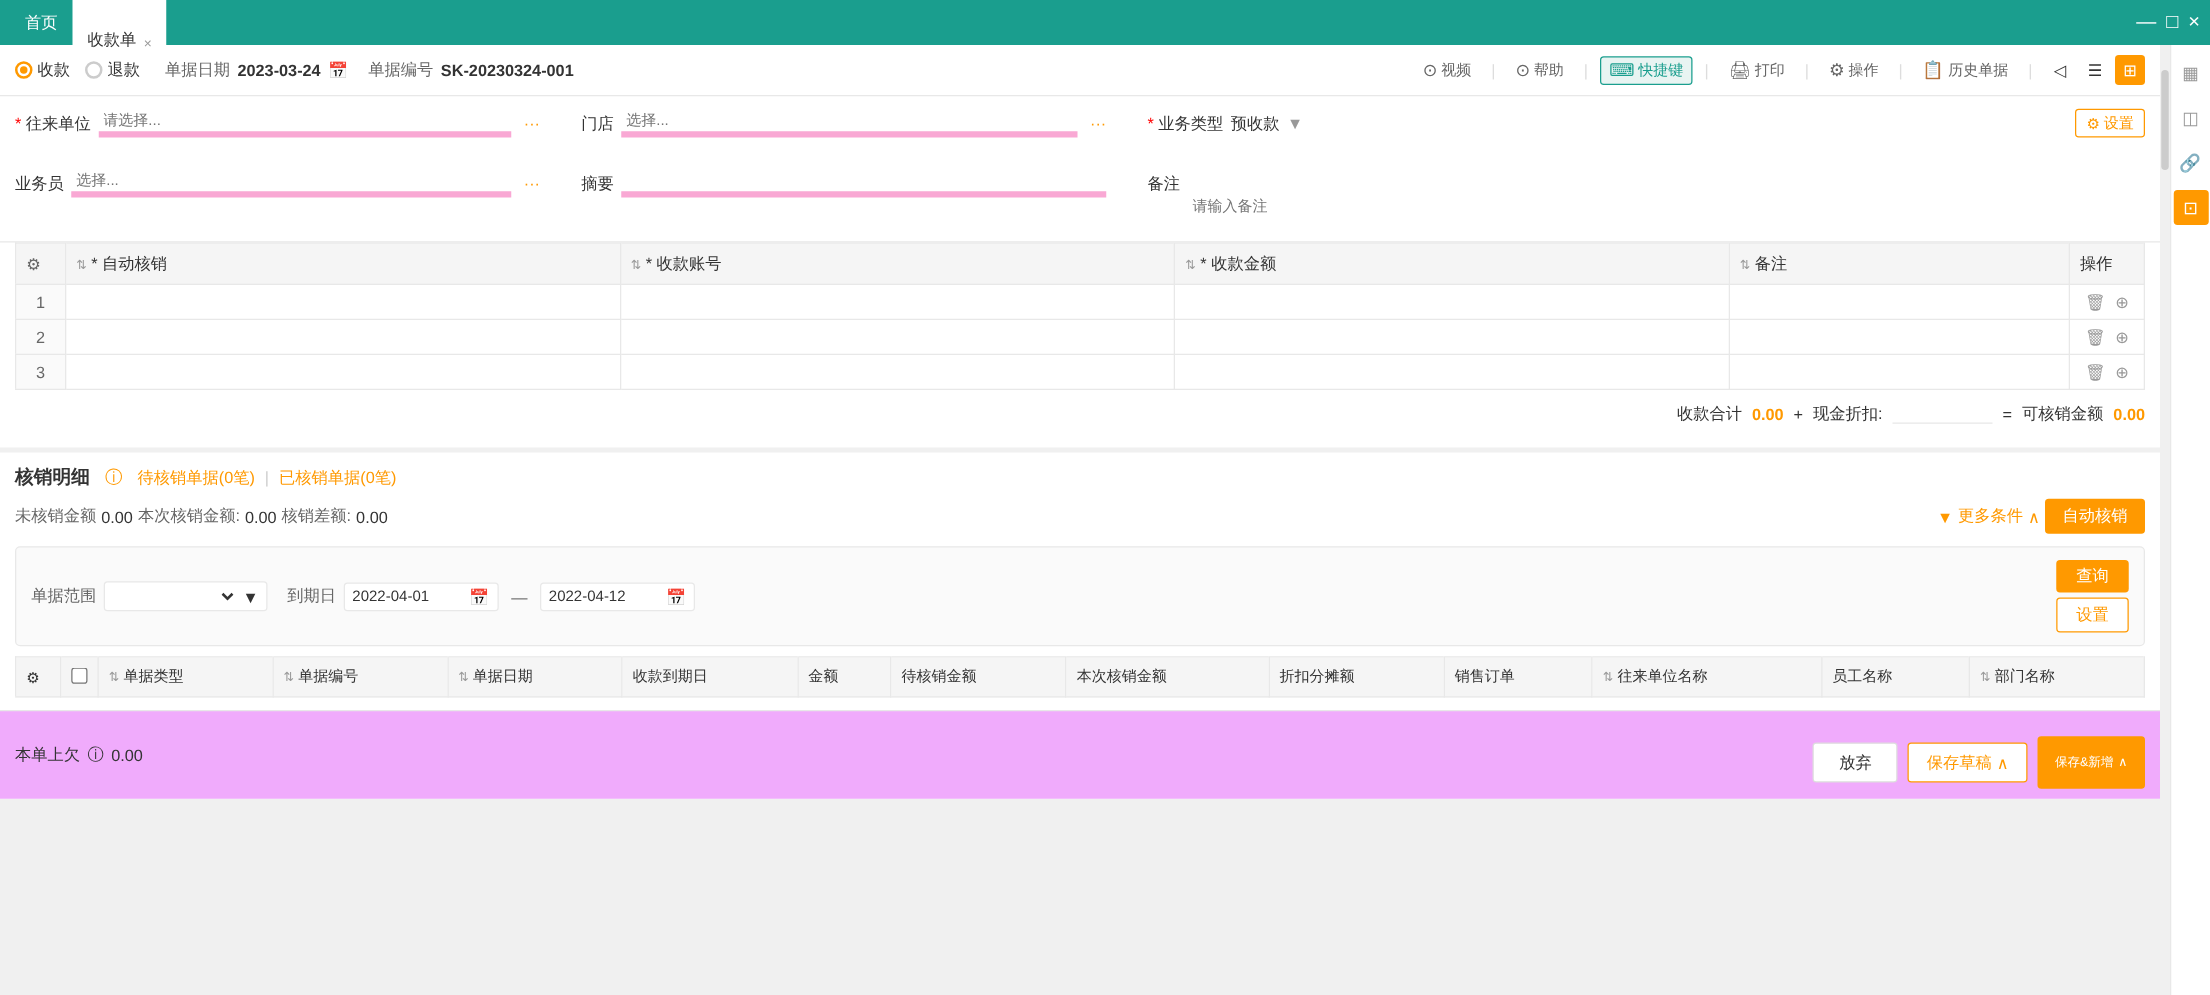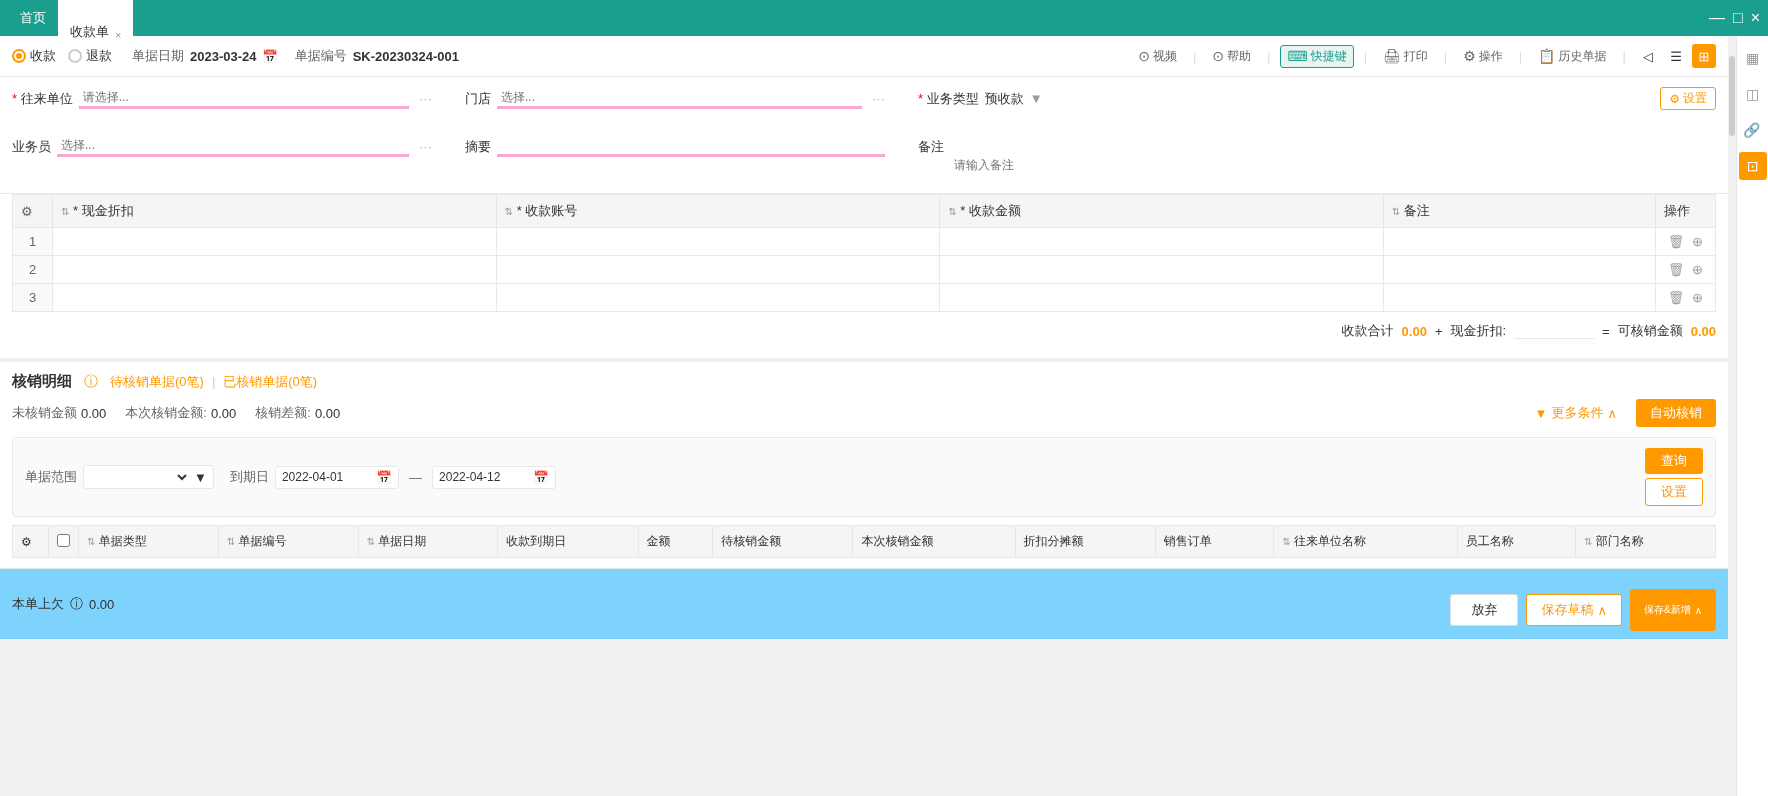--- a/index.html
+++ b/index.html
@@ -169,21 +169,21 @@
       color: #333;
       min-width: fit-content;
     }
     .field-label.required::before {
       content: '* ';
       color: #f00;
     }
     .field-input {
       flex: 1;
       border: none;
-      border-bottom: 3px solid #f9a8d4;
+      border-bottom: 5px solid #f9a8d4;
       padding: 2px 4px;
       outline: none;
       color: #8b5cf6;
       font-size: 12px;
       background: transparent;
     }
     .field-more {
       color: #f90;
       cursor: pointer;
       margin-left: 4px;
@@ -336,21 +336,21 @@
       color: #f90;
       cursor: pointer;
       font-size: 13px;
     }
     .tab-link-sep { color: #ccc; }
 
     
     .stats-row {
       display: flex;
       align-items: center;
-      gap: 19px;
+      gap: 4px;
       margin-bottom: 10px;
     }
     .stat-item {
       display: flex;
       align-items: center;
       gap: 4px;
       font-size: 13px;
     }
     .stat-label { color: #666; }
     .stat-value { color: #333; }
@@ -457,21 +457,21 @@
       white-space: nowrap;
       font-size: 12px;
     }
     .checkbox-cell { text-align: center; width: 30px; }
 
     
     .bottom-bar {
       display: flex;
       align-items: center;
       padding: 8px 12px;
-      background: #7dd3fc;
+      background: #f0abfc;
       border-top: 1px solid #e8e8e8;
       position: sticky;
       bottom: 0;
     }
     .bottom-info {
       display: flex;
       align-items: center;
       gap: 6px;
       flex: 1;
     }
@@ -703,21 +703,21 @@
 
     <div class="table-section">
       <table class="data-table">
         <thead>
           <tr>
             <th class="th-settings">
               <span class="settings-icon-cell">⚙</span>
             </th>
             <th>
               <span class="sort-icon">⇅</span>
-              <span>* 现金折扣</span>
+              <span>* 自动核销</span>
             </th>
             <th>
               <span class="sort-icon">⇅</span>
               <span>* 收款账号</span>
             </th>
             <th>
               <span class="sort-icon">⇅</span>
               <span>* 收款金额</span>
             </th>
             <th>

